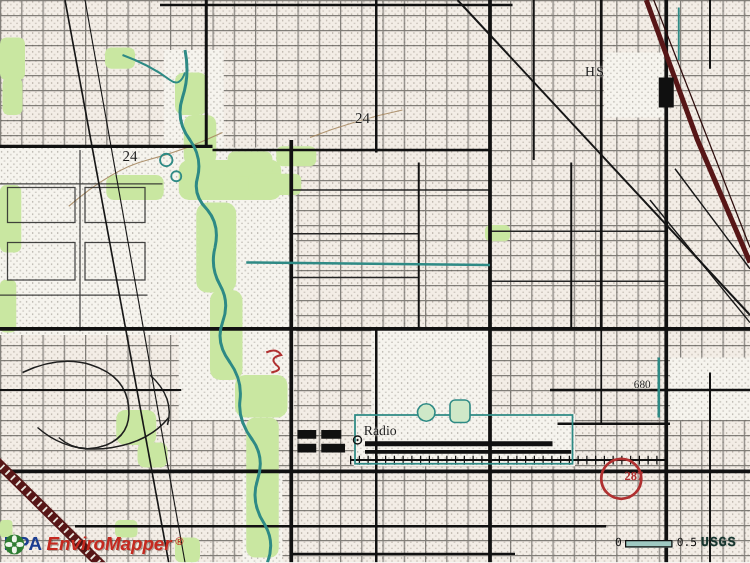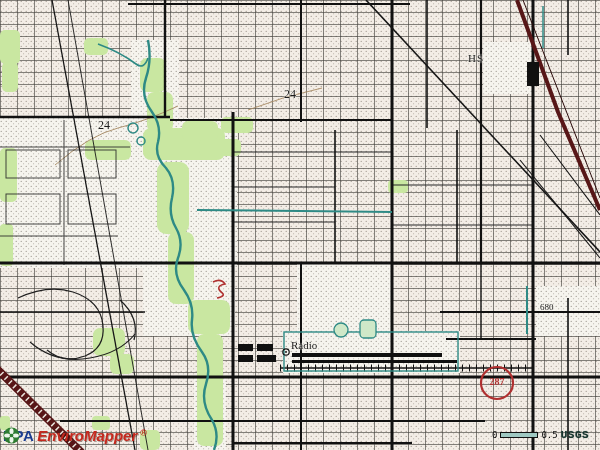--- a/index.html
+++ b/index.html
@@ -12,23 +12,23 @@
   .map-label{
     position:absolute;color:#1c1c1c;
     font-family:"Liberation Serif",serif;
     line-height:1;white-space:nowrap;pointer-events:none;
     text-shadow:0 0 2px #f6f4ee,0 0 2px #f6f4ee;
   }
   .lbl-contour-left{left:98px;top:119px;font-size:12px;}
   .lbl-contour-center{left:284px;top:88px;font-size:12px;}
   .lbl-school{left:468px;top:53px;font-size:11px;letter-spacing:1px;}
   .lbl-radio{left:291px;top:340px;font-size:11px;}
-  .lbl-spot{left:540px;top:303px;font-size:9px;}
+  .lbl-spot{left:507px;top:303px;font-size:9px;}
   .lbl-shield{
-    left:484px;top:377px;width:26px;text-align:center;
+    left:484px;top:377px;width:46px;text-align:center;
     font-size:10px;font-weight:bold;color:#b03030;text-shadow:none;
   }
   .logo{
     position:absolute;left:3px;top:427px;display:flex;align-items:center;gap:3px;
   }
   .logo .epa-text{
     font-size:15px;font-weight:bold;color:#1b3d91;letter-spacing:.5px;
     font-family:"Liberation Sans",sans-serif;
   }
   .logo .product-text{

